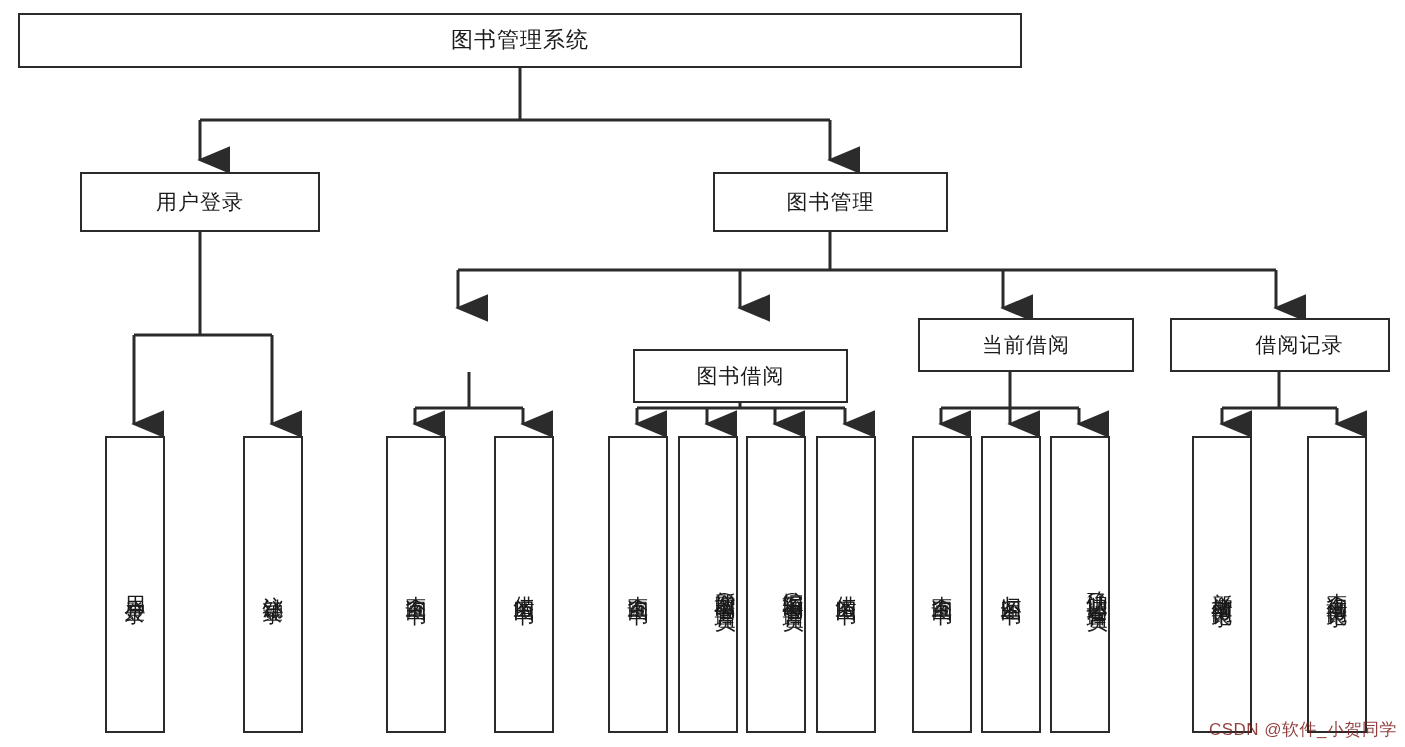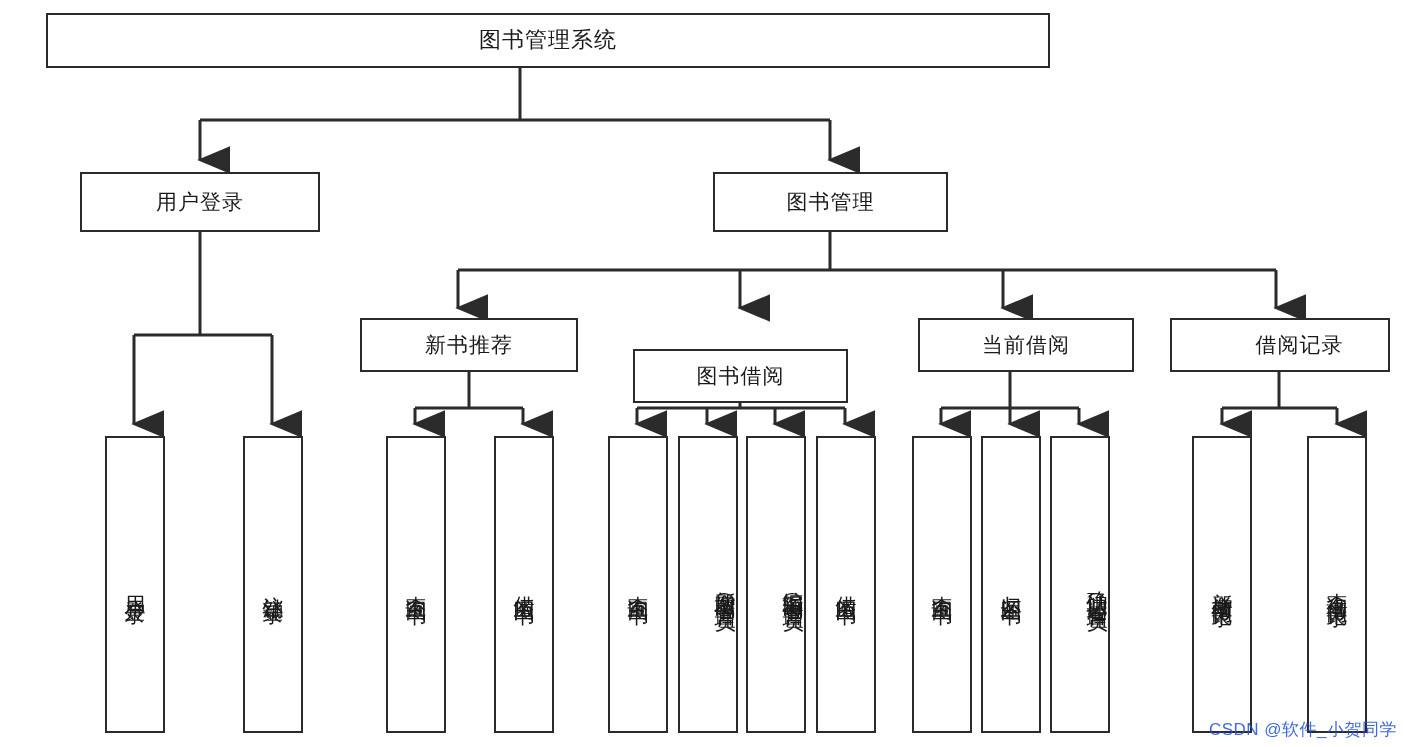--- a/index.html
+++ b/index.html
@@ -10,21 +10,21 @@
   .node{position:absolute;box-sizing:border-box;background:#ffffff;
         border:2px solid #2b2b2b;display:flex;align-items:center;justify-content:center;}
   .node.horiz{font-size:21px;color:#1a1a1a;letter-spacing:1px;line-height:1.1;}
   .node.vert{writing-mode:vertical-rl;text-orientation:upright;
              font-size:21px;color:#1a1a1a;letter-spacing:3px;
              align-items:flex-start;justify-content:center;padding-top:6px;
              line-height:1.05;white-space:nowrap;}
   .node.vert.centered{align-items:center;padding-top:0;}
   .node.root{font-size:22px;}
   .watermark{position:absolute;right:8px;bottom:6px;font-size:17px;
-             color:#1d4ed8;opacity:.85;letter-spacing:.5px;white-space:nowrap;}
+             color:#7f1d1d;opacity:.85;letter-spacing:.5px;white-space:nowrap;}
 </style>
 </head>
 <body>
 
 <div id="diagram">
 
   <svg class="edges" viewBox="0 0 1405 747" width="1405" height="747">
     <defs>
       <marker id="arw" viewBox="0 0 12 12" refX="6" refY="11" markerWidth="11" markerHeight="11" orient="auto-start-reverse">
         <path d="M1,0 L11,0 L6,12 Z" fill="#2b2b2b"></path>
@@ -78,27 +78,26 @@
     </g>
 
     <g stroke="#2b2b2b" stroke-width="3" fill="none">
       <path d="M1279,372 L1279,408"></path>
       <path d="M1222,408 L1337,408"></path>
       <path d="M1222,408 L1222,424" marker-end="url(#arw)"></path>
       <path d="M1337,408 L1337,424" marker-end="url(#arw)"></path>
     </g>
   </svg>
 
-  <div class="node horiz root" style="left:18px;top:13px;width:1004px;height:55px;margin-left:28px;">图书管理系统</div>
+  <div class="node horiz root" style="left:18px;top:13px;width:1004px;height:55px;">图书管理系统</div>
 
   <div class="node horiz" style="left:80px;top:172px;width:240px;height:60px;">用户登录</div>
 
   <div class="node horiz" style="left:713px;top:172px;width:235px;height:60px;text-align:right;">图书管理</div>
 
-  <div class="node horiz" style="left:360px;top:318px;width:218px;height:54px;">新书推荐</div>
 
   <div class="node horiz" style="left:633px;top:318px;width:215px;height:54px;margin-top:31px;">图书借阅</div>
 
   <div class="node horiz" style="left:902px;top:318px;width:216px;height:54px;margin-left:16px;">当前借阅</div>
 
   <div class="node horiz" style="left:1170px;top:318px;width:220px;height:54px;padding-left:39px;">借阅记录</div>
 
   <div class="node vert centered" style="left:105px;top:436px;width:60px;height:297px;">用户登录</div>
 
   <div class="node vert centered" style="left:243px;top:436px;width:60px;height:297px;">注销登录</div>

